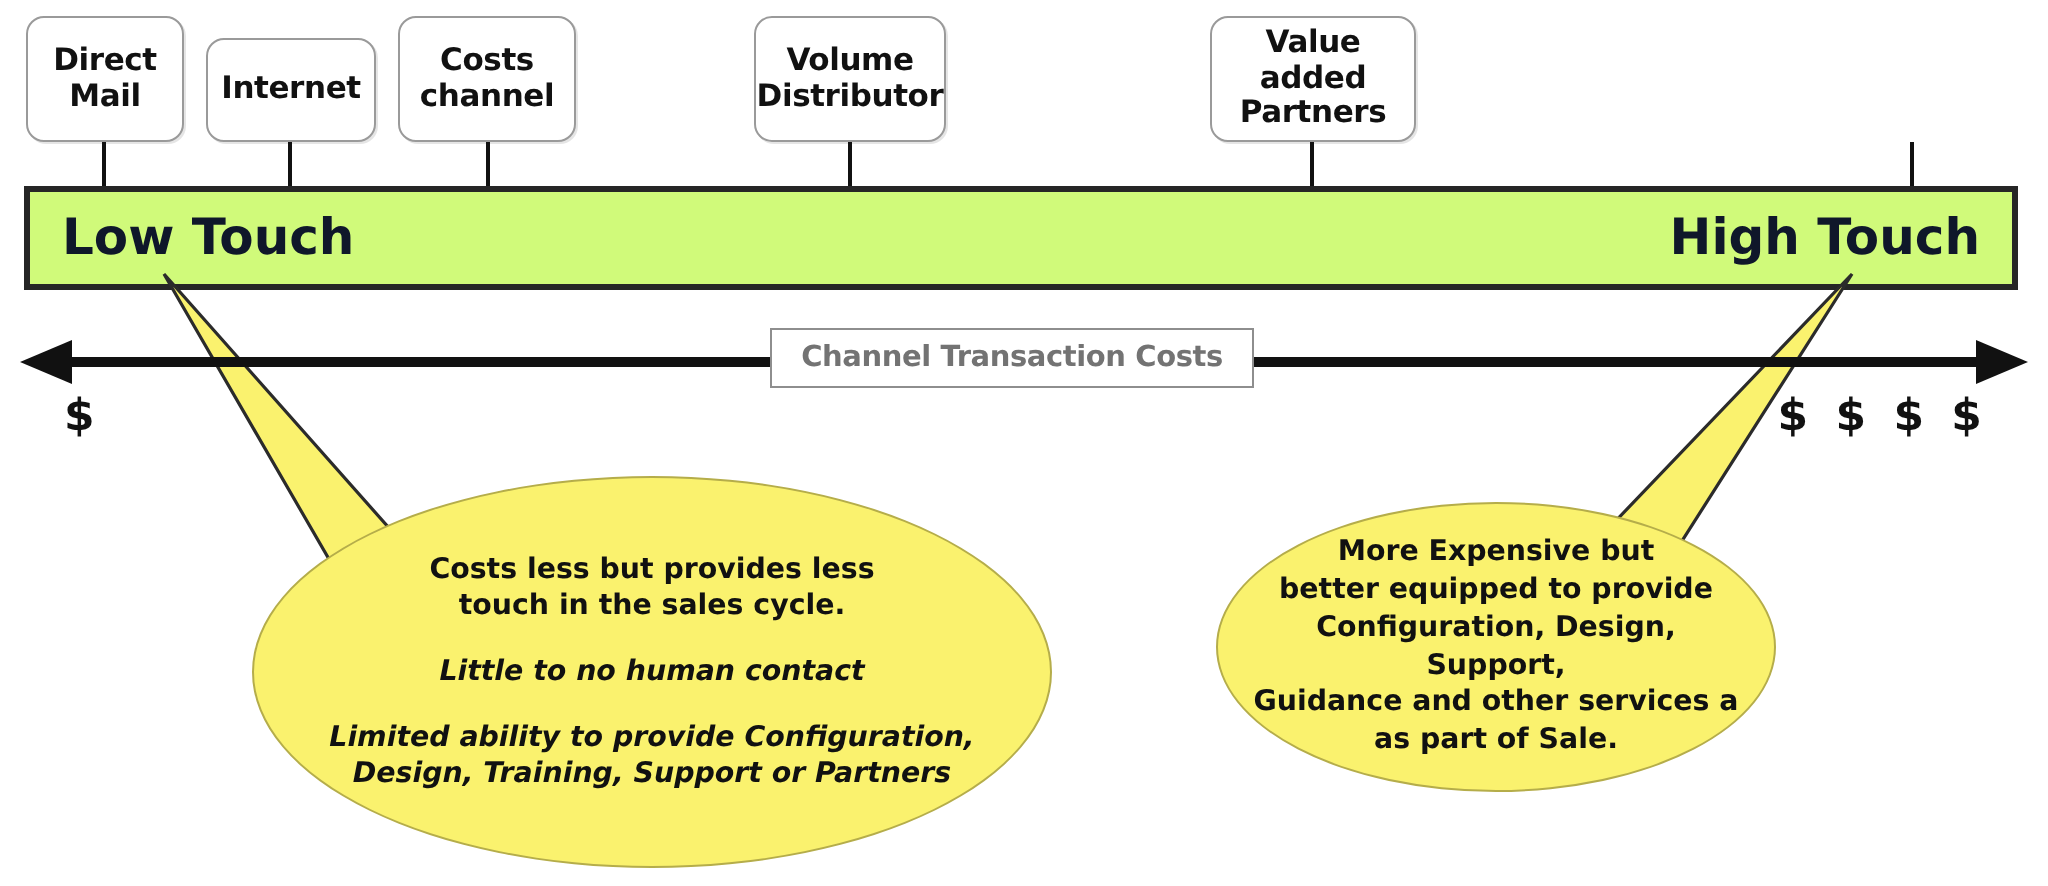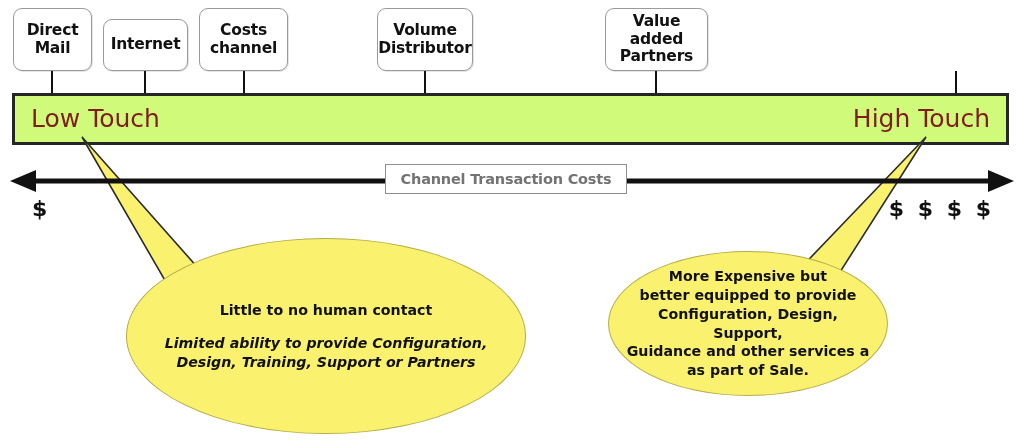--- a/index.html
+++ b/index.html
@@ -55,23 +55,23 @@
     width: 997px;
     height: 52px;
     background: #d0fa7a;
     border: 3px solid #262626;
     box-sizing: border-box;
   }
   .touch-label {
     position: absolute;
     top: 50%;
     transform: translateY(-52%);
-    color: #7f1d1d;
-    font-family: "DejaVu Sans", sans-serif;
-    font-weight: normal;
+    color: #0f172a;
+    font-family: "DejaVu Sans", sans-serif;
+    font-weight: bold;
     font-size: 25px;
     letter-spacing: 0px;
     white-space: nowrap;
   }
   #low-touch  { left: 16px; }
   #high-touch { right: 16px; }
   #cost-label-box {
     position: absolute;
     left: 385px;
     top: 164px;
@@ -215,20 +215,22 @@
   </svg>
 
   <div id="cost-label-box" style="z-index:4;">
     <span>Channel Transaction Costs</span>
   </div>
 
   <span class="dollar-mark" id="dollar-low">$</span>
   <span class="dollar-mark" id="dollar-high">$ $ $ $</span>
 
   <div class="bubble" id="bubble-low" style="z-index:2;">
+    <p>Costs less but provides less
+touch in the sales cycle.</p>
     <p>Little to no human contact</p>
     <p>Limited ability to provide Configuration,
 Design, Training, Support or Partners</p>
   </div>
 
   <div class="bubble" id="bubble-high" style="z-index:2;">
     <p>More Expensive but
 better equipped to provide
 Configuration, Design, Support,
 Guidance and other services a

